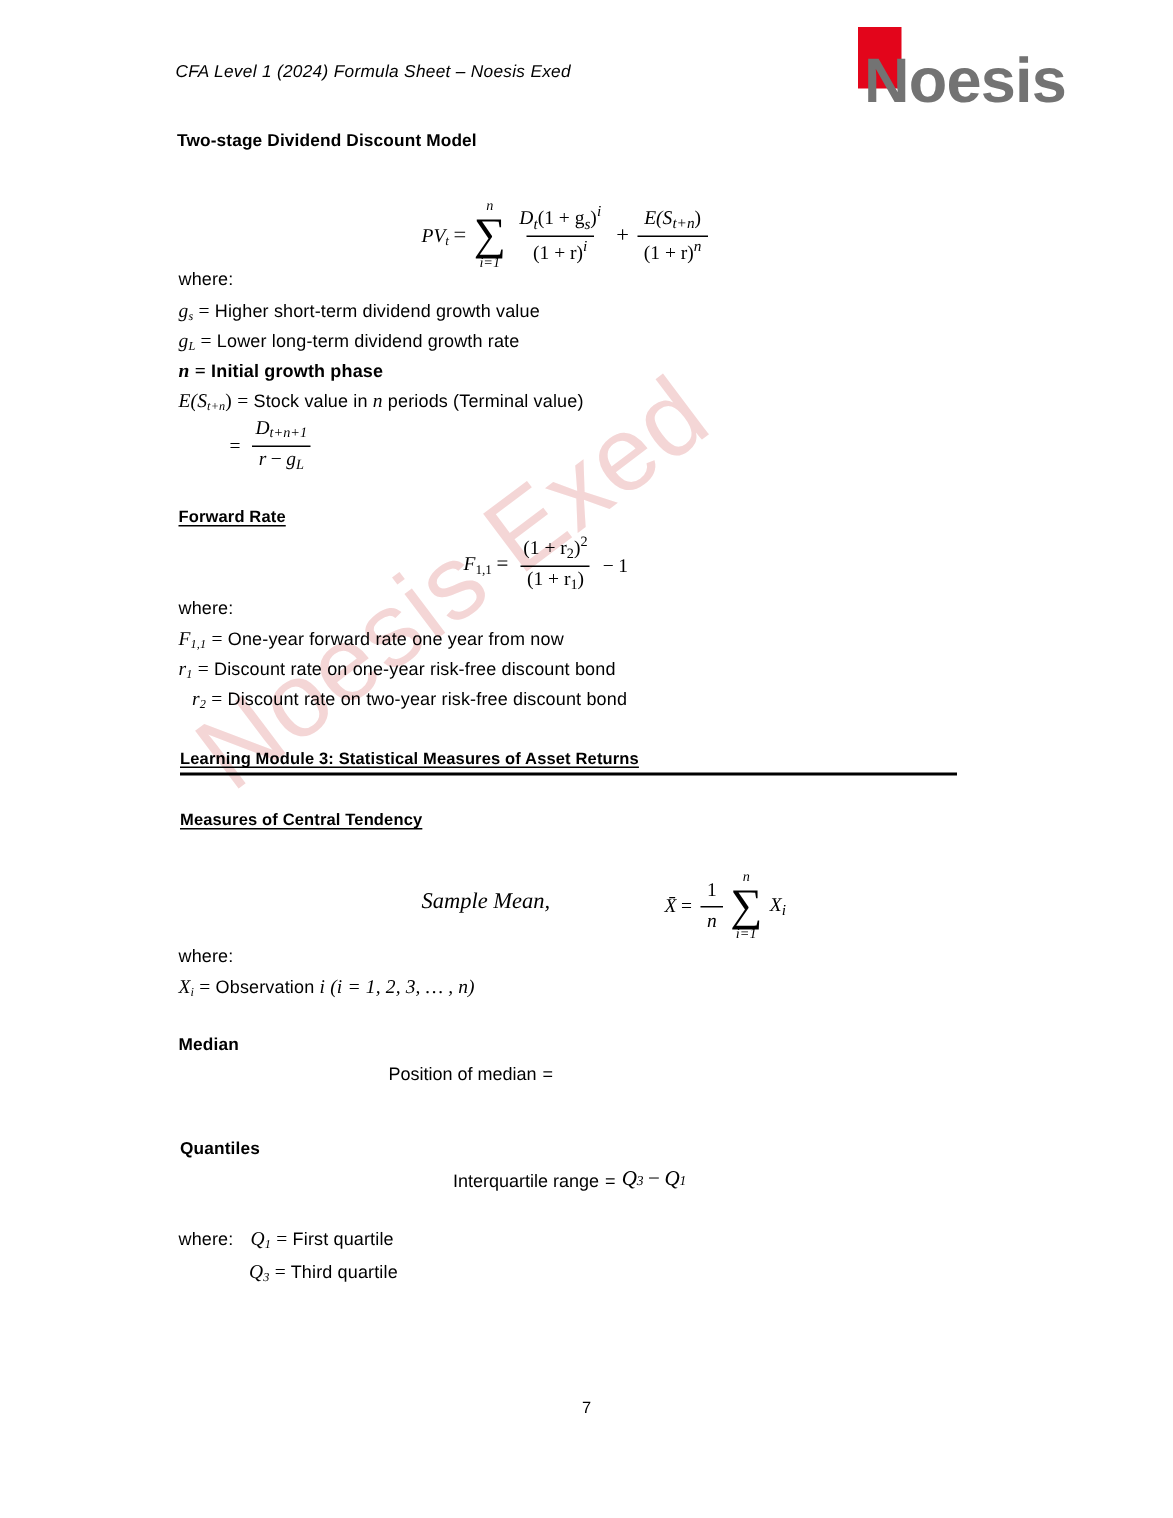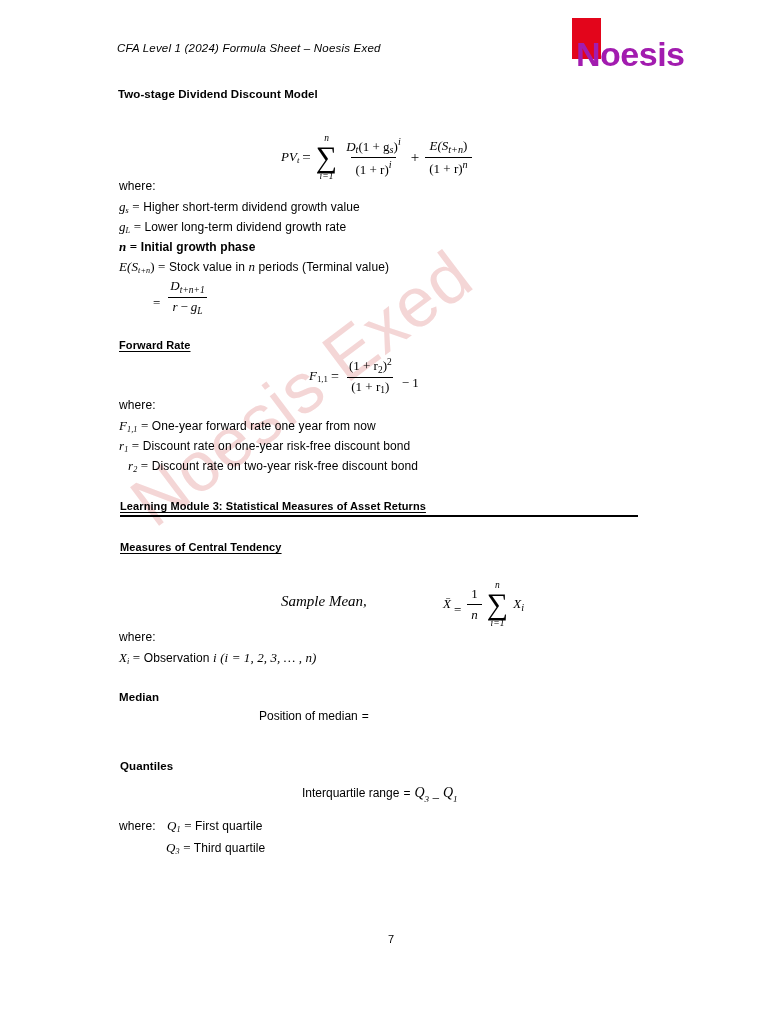--- a/index.html
+++ b/index.html
@@ -73,25 +73,25 @@
     left: 0;
     top: 0;
     width: 29px;
     height: 41px;
     background: #e3051b;
   }
   #logo-word {
     position: absolute;
     left: 4px;
     top: 19px;
-    font-size: 34px;
+    font-size: 42px;
     font-weight: 700;
     line-height: 34px;
     letter-spacing: -0.5px;
-    color: #a21caf;
+    color: #737373;
     white-space: nowrap;
   }
 
   
   .h-bold {
     font-size: 11.5px;
     font-weight: 700;
     white-space: nowrap;
     letter-spacing: 0.1px;
   }
@@ -114,21 +114,20 @@
   
   .mi {
     font-family: "Liberation Serif", serif;
     font-style: italic;
     font-size: 13px;
   }
   .mn {
     font-family: "Liberation Serif", serif;
     font-style: normal;
     font-size: 13px;
-    margin-top: 12px;
   }
   .sub {
     font-size: 0.68em;
     vertical-align: -0.28em;
     font-style: italic;
   }
   .sup {
     font-size: 0.68em;
     vertical-align: 0.55em;
     font-style: italic;

